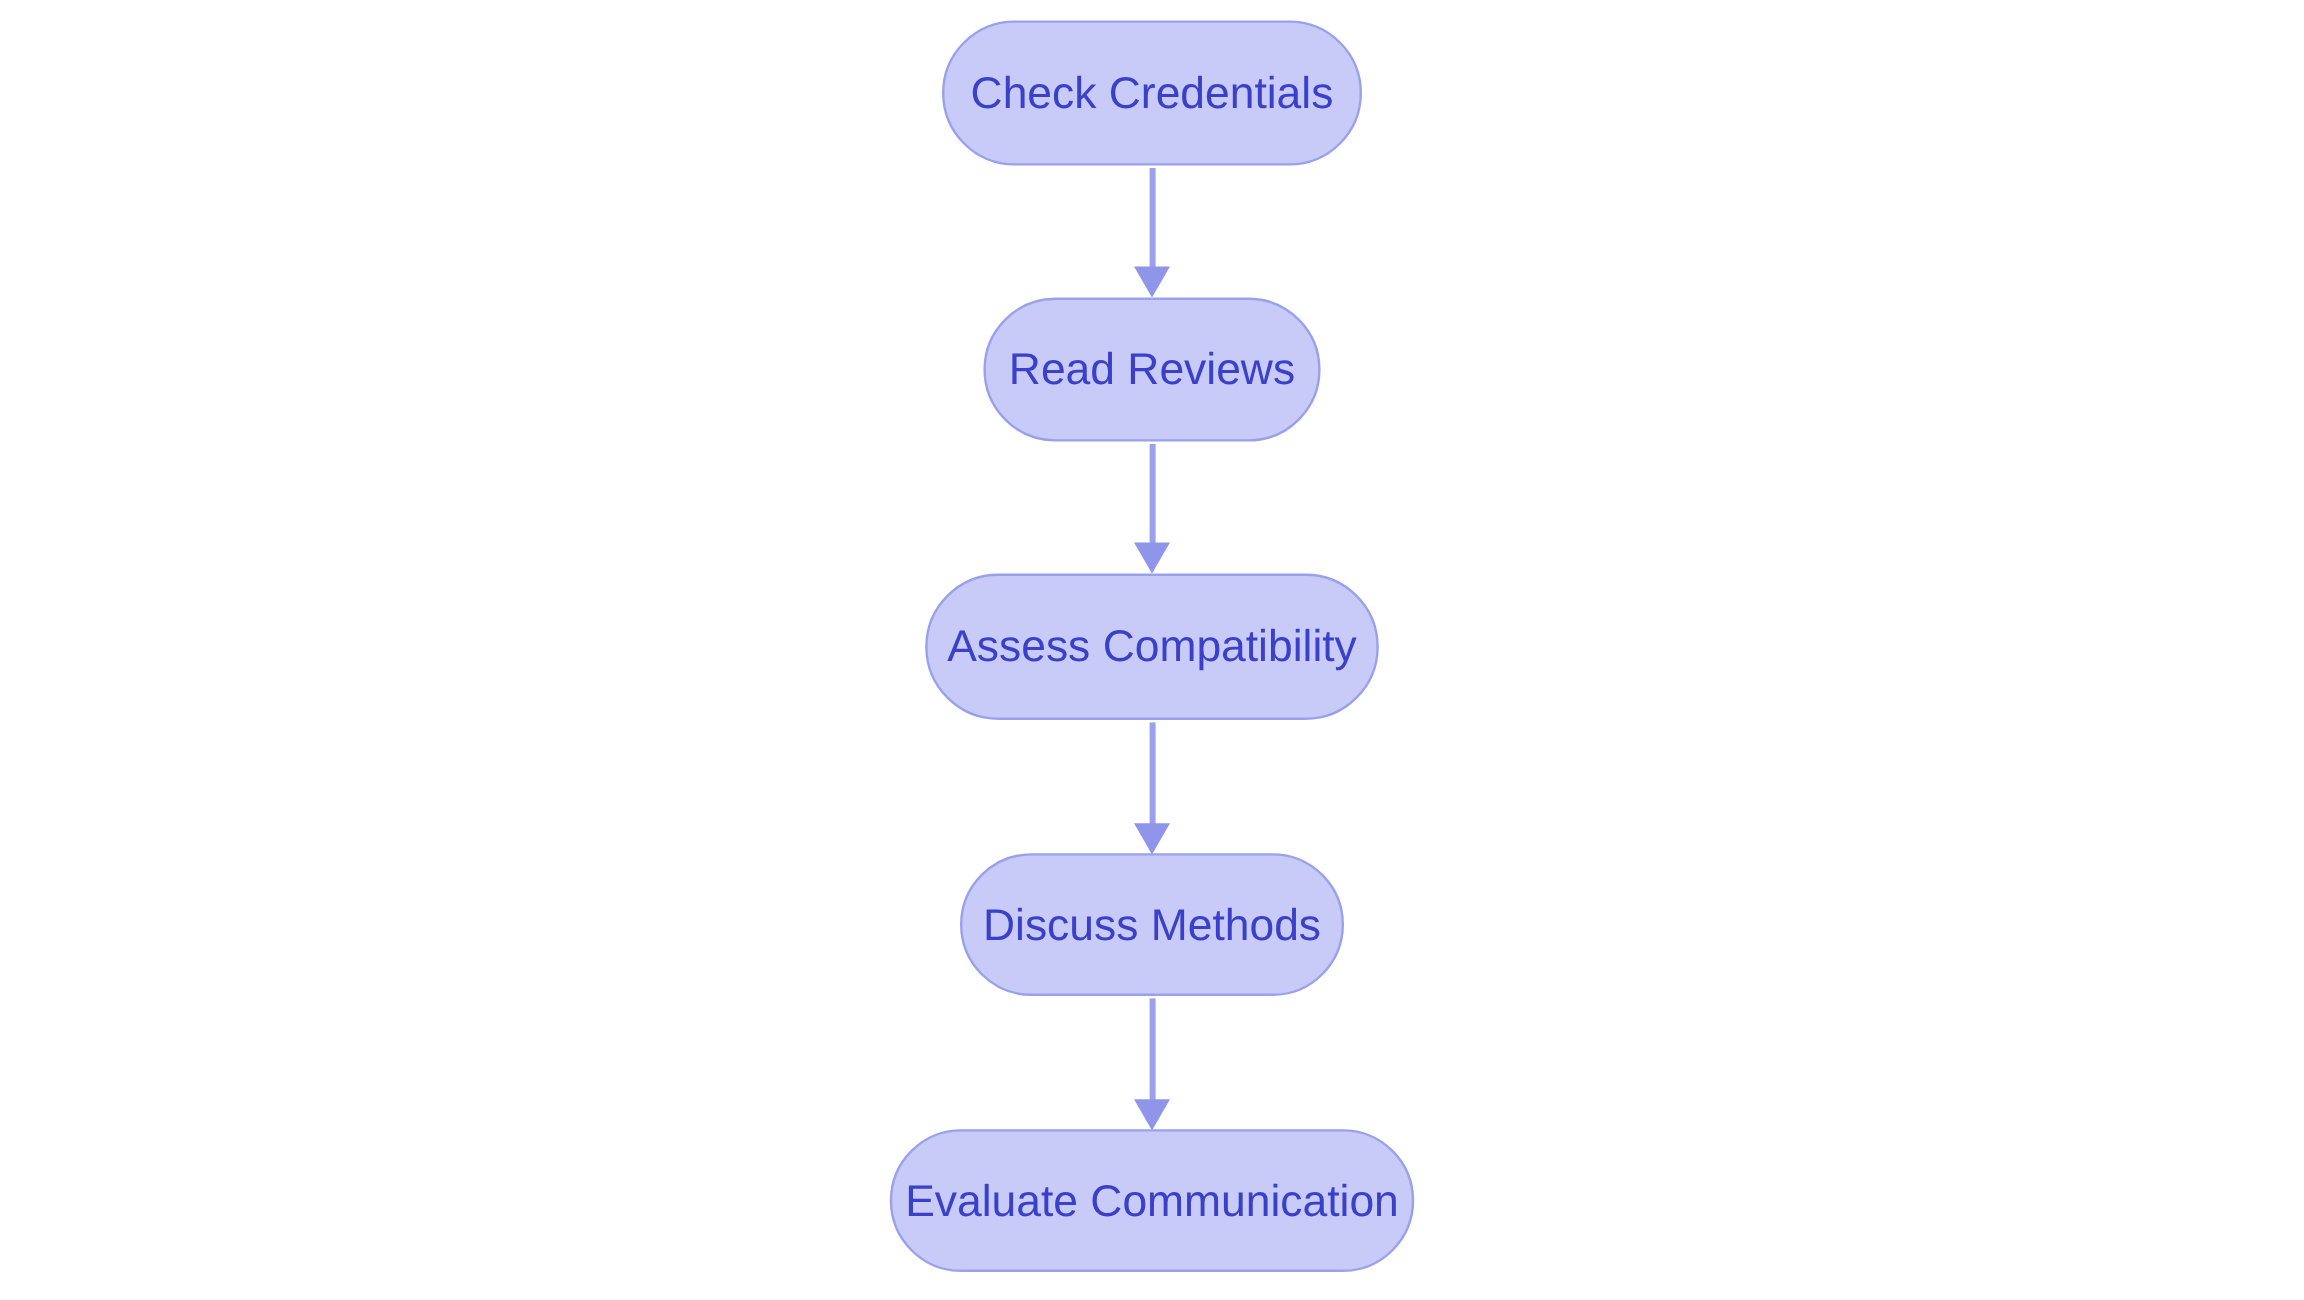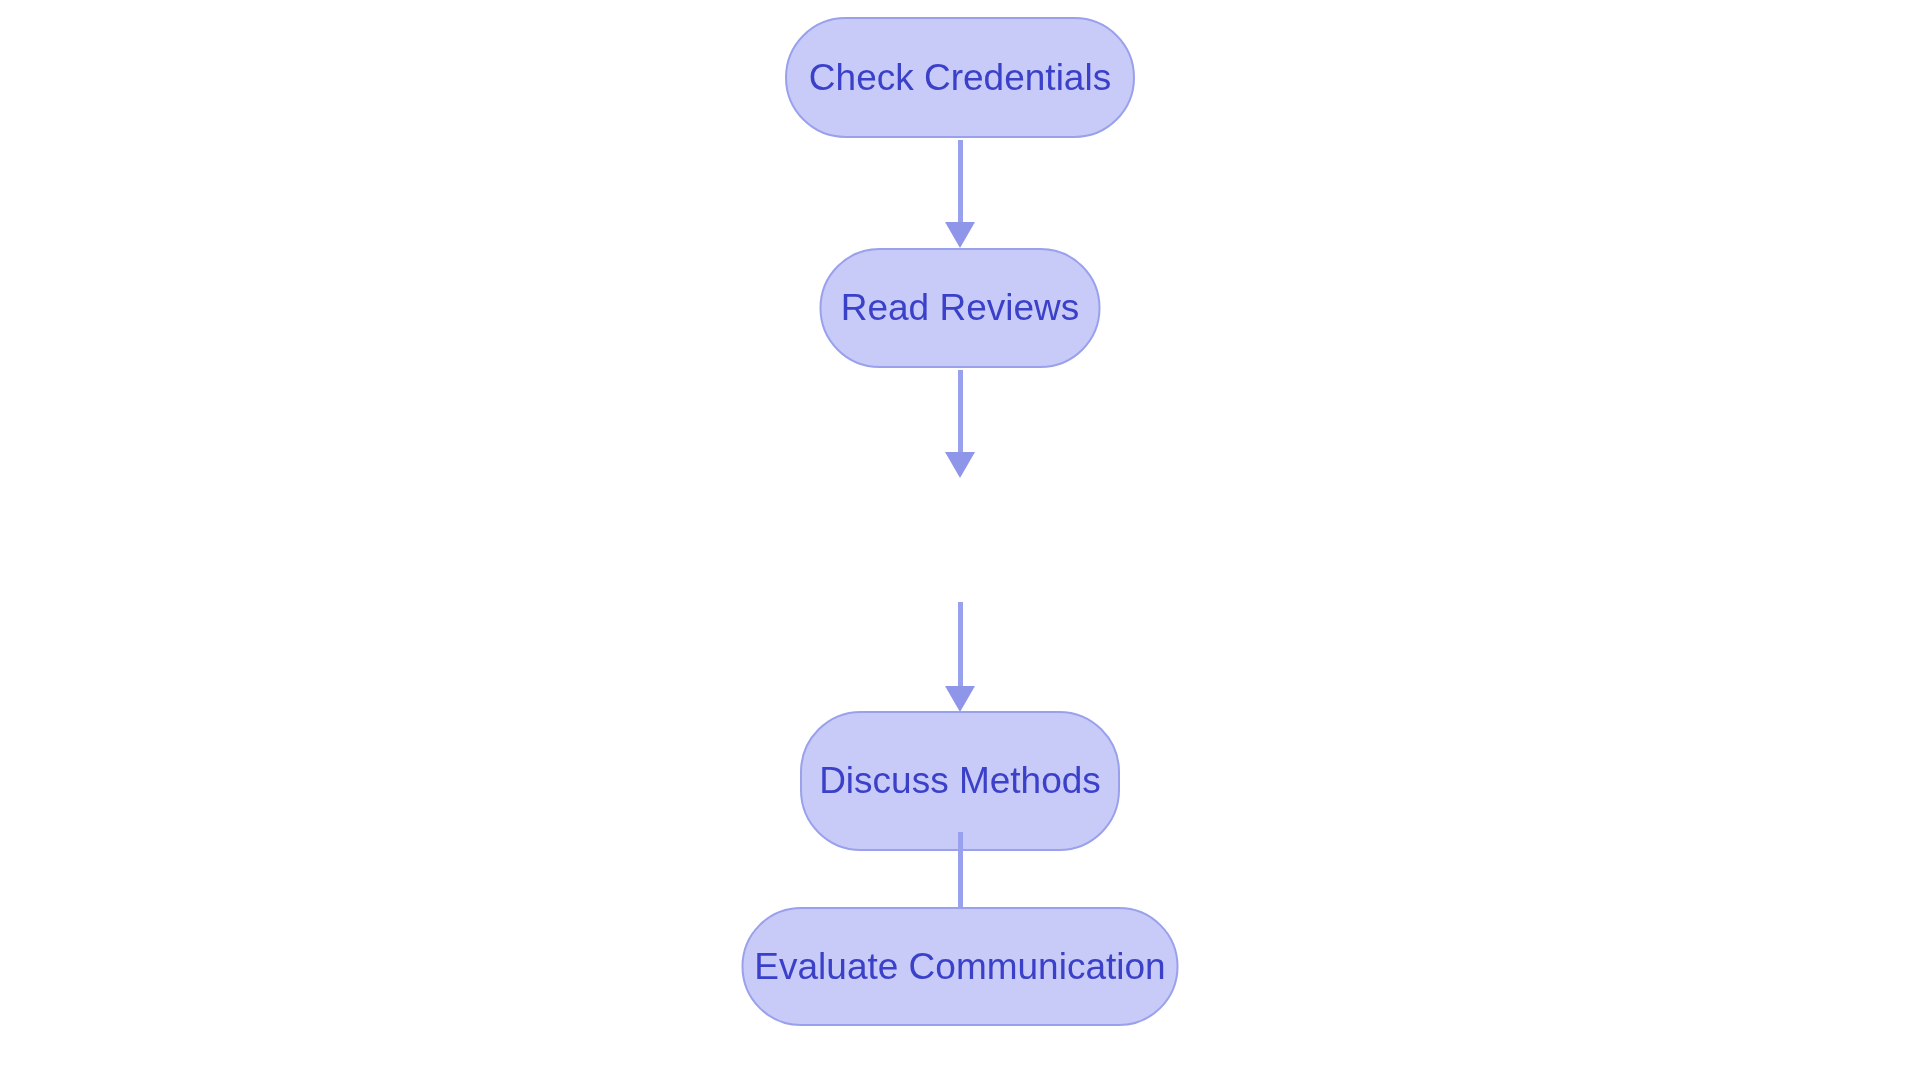--- a/index.html
+++ b/index.html
@@ -26,22 +26,22 @@
     font-size: 37px;
     font-weight: 400;
     display: flex;
     align-items: center;
     justify-content: center;
     white-space: nowrap;
   }
   .n1 { top: 17px;  width: 350px; height: 121px; }
   .n2 { top: 248px; width: 281px; height: 120px; text-align: center; }
   .n3 { top: 478px; width: 378px; height: 122px; }
-  .n4 { top: 711px; width: 320px; height: 140px; }
-  .n5 { top: 907px; width: 437px; height: 119px; }
+  .n4 { top: 711px; width: 320px; height: 119px; }
+  .n5 { top: 941px; width: 437px; height: 119px; }
 
   .arrow-line {
     position: absolute;
     left: 50%;
     width: 5px;
     margin-left: -2.5px;
     background: var(--arrow-line, #99a0ee);
   }
   .l1 { top: 140px; height: 84px; }
   .l2 { top: 370px; height: 84px; }
@@ -75,20 +75,23 @@
   <div class="arrow-line l1"></div>
   <div class="arrow-head h1"></div>
 
   <div class="flow-node n2">
     <span>Read Reviews</span>
   </div>
 
   <div class="arrow-line l2"></div>
   <div class="arrow-head h2"></div>
 
+  <div class="flow-node n3">
+    <span>Assess Compatibility</span>
+  </div>
 
   <div class="arrow-line l3"></div>
   <div class="arrow-head h3"></div>
 
   <div class="flow-node n4">
     <span>Discuss Methods</span>
   </div>
 
   <div class="arrow-line l4"></div>
   <div class="arrow-head h4"></div>

